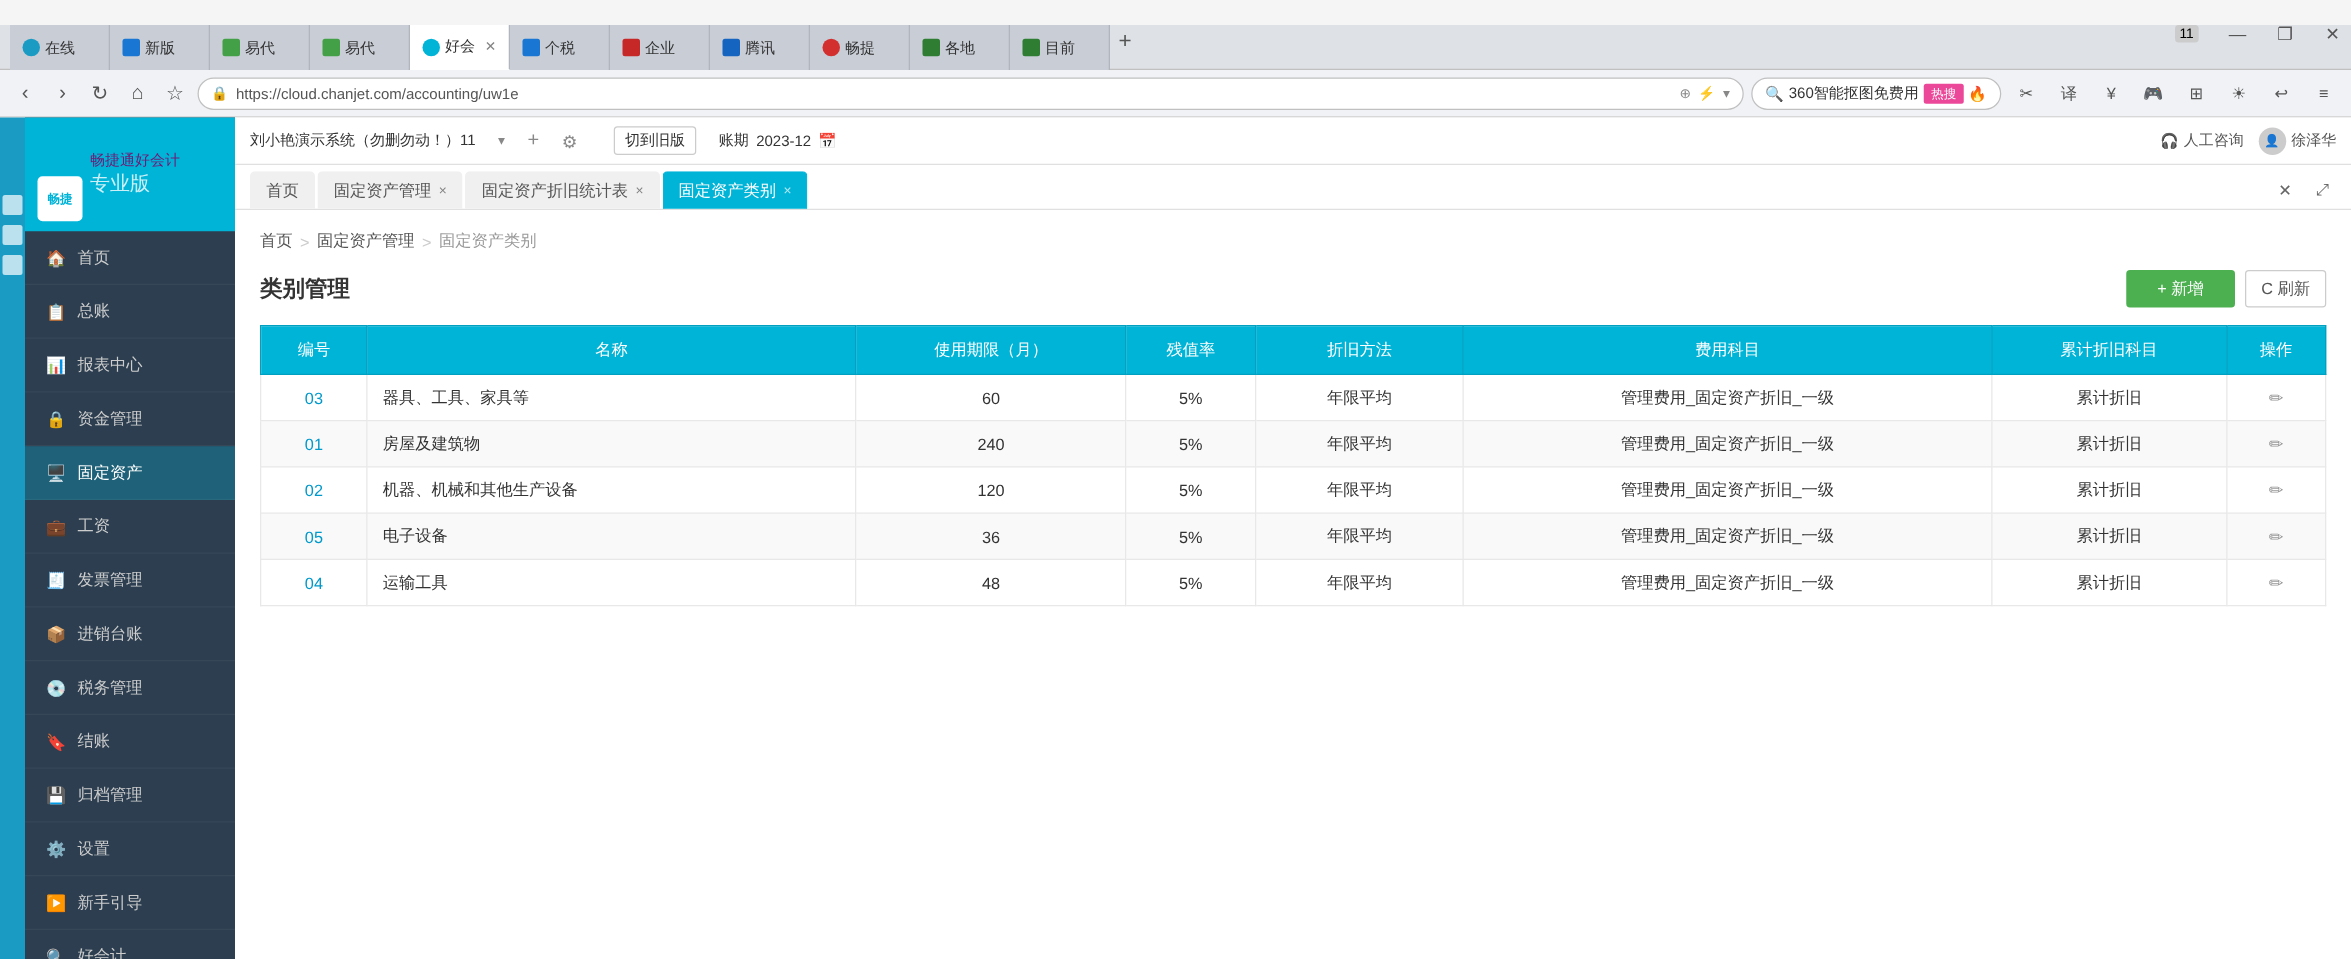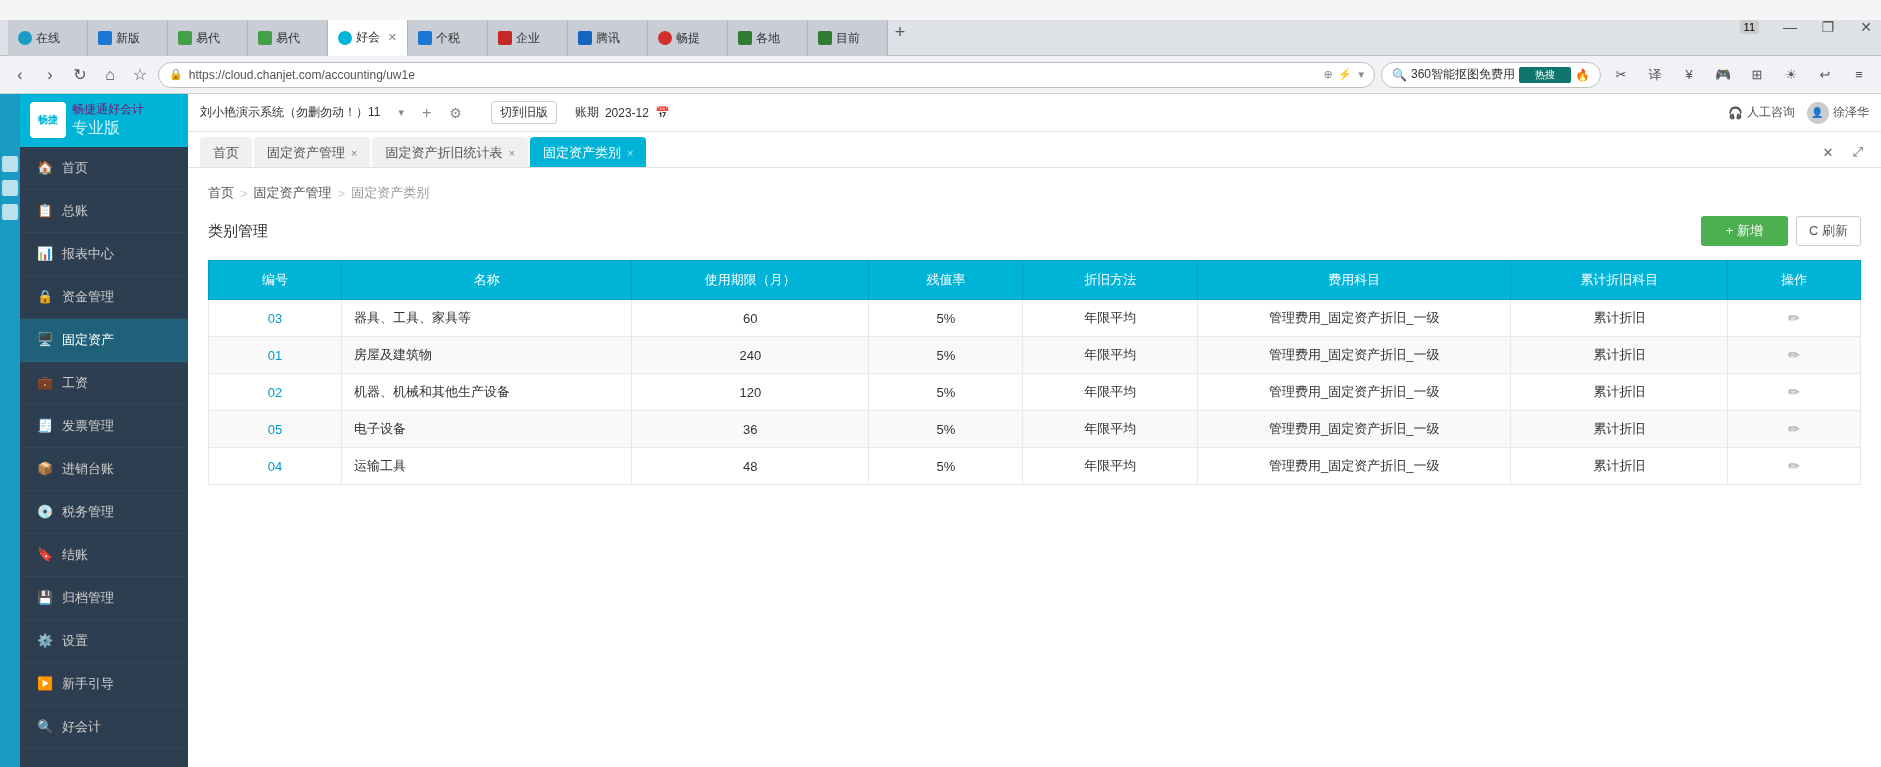--- a/index.html
+++ b/index.html
@@ -156,20 +156,21 @@
       width: 36px;
       height: 36px;
       background: #fff;
       border-radius: 4px;
       display: flex;
       align-items: center;
       justify-content: center;
       color: #00b4d8;
       font-size: 10px;
       font-weight: bold;
+      margin-top: 39px;
     }
     .sidebar-title {
       color: #701a75;
       font-size: 12px;
       line-height: 1.3;
     }
     .sidebar-subtitle {
       color: rgba(255,255,255,0.8);
       font-size: 16px;
     }
@@ -346,23 +347,23 @@
       padding: 16px 20px;
       overflow-y: auto;
       background: #fff;
     }
     .page-header {
       display: flex;
       align-items: center;
       margin-bottom: 14px;
     }
     .page-title {
-      font-size: 15px;
+      font-size: 18px;
       color: #333;
-      font-weight: normal;
+      font-weight: bold;
     }
     .page-actions {
       margin-left: auto;
       display: flex;
       gap: 8px;
     }
     .btn-add {
       background: #4CAF50;
       color: #fff;
       border: none;
@@ -391,21 +392,21 @@
     .data-table {
       width: 100%;
       border-collapse: collapse;
       border: 1px solid #e0e0e0;
     }
     .data-table thead tr {
       background: #00b4d8;
       color: #fff;
     }
     .data-table thead th {
-      padding: 10px 28px;
+      padding: 10px 4px;
       font-weight: normal;
       font-size: 13px;
       text-align: center;
       border: 1px solid #00a0c0;
     }
     .data-table tbody tr {
       background: #fff;
     }
     .data-table tbody tr:nth-child(even) {
       background: #f9f9f9;
@@ -425,24 +426,24 @@
       cursor: pointer;
     }
     .edit-btn {
       color: #999;
       cursor: pointer;
       font-size: 14px;
     }
 
     
     .hot-badge {
-      background: #0f766e;
+      background: #ec4899;
       color: #fff;
       font-size: 10px;
-      padding: 1px 16px;
+      padding: 1px 6px;
       border-radius: 2px;
     }
 
     
     .breadcrumb {
       display: flex;
       align-items: center;
       gap: 6px;
       font-size: 13px;
       color: #999;

